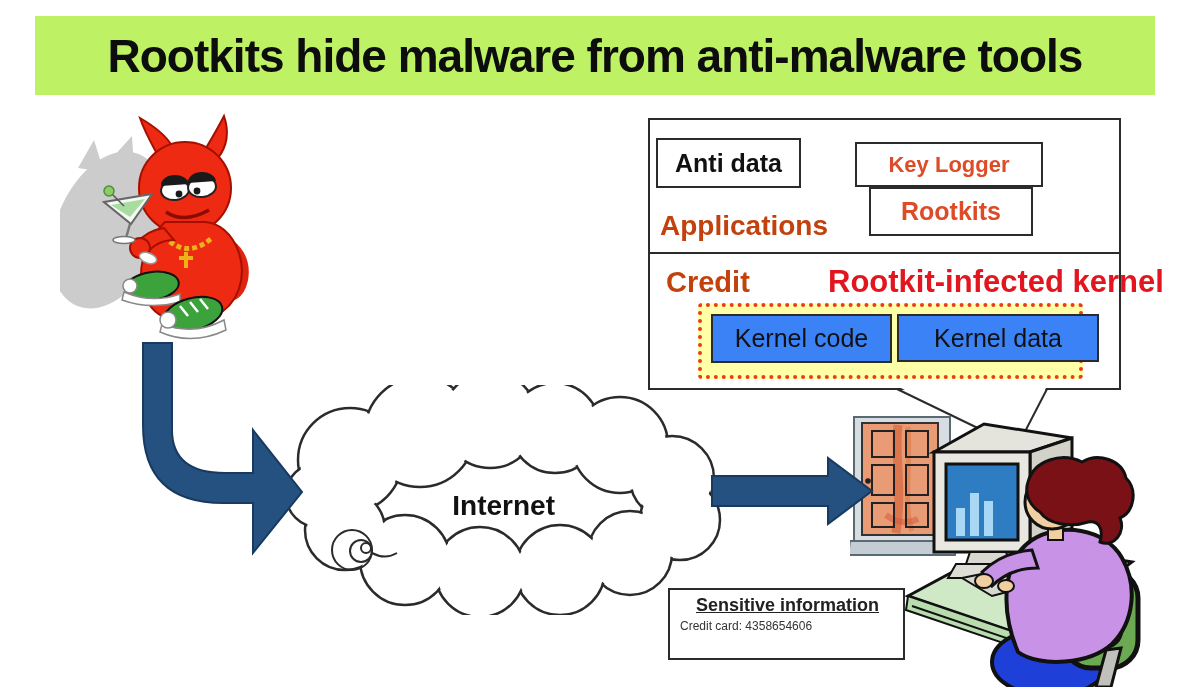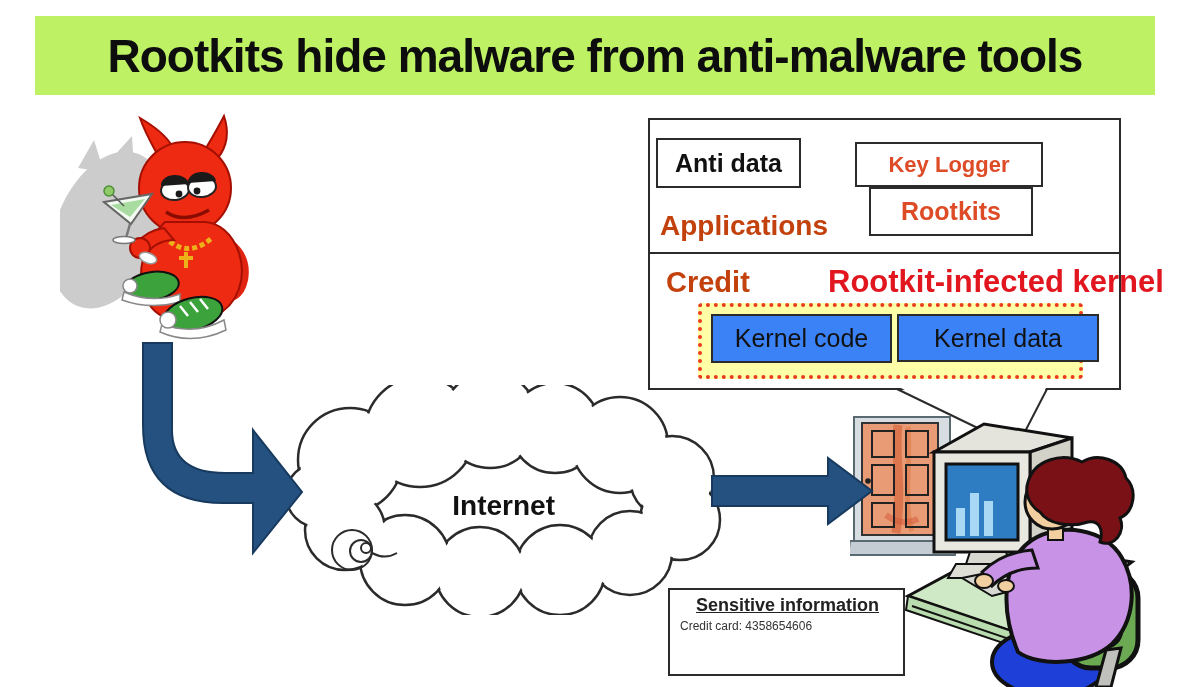--- a/index.html
+++ b/index.html
@@ -13,21 +13,21 @@
   .wbox{border:2px solid #2b2b2b;background:#fff;box-sizing:border-box;
         display:flex;align-items:center;justify-content:center;font-weight:bold;}
   .lbl{font-weight:bold;color:#c2410c;white-space:nowrap;}
   .orange{color:#DD4B27;}
   .red{color:#E1161E;}
   .dotted{left:698px;top:303px;width:385px;height:76px;background:#FFFFA8;
           border:4px dotted #EA3A20;border-radius:4px;box-sizing:border-box;}
   .ybox{background:#3b82f6;border:2px solid #2b2b2b;box-sizing:border-box;
         display:flex;align-items:center;justify-content:center;font-size:25px;color:#111;}
   .divider{left:648px;top:252px;width:473px;height:0;border-top:2px solid #2b2b2b;}
-  .sens{left:668px;top:588px;width:237px;height:88px;background:#fff;border:2px solid #2b2b2b;
+  .sens{left:668px;top:588px;width:237px;height:72px;background:#fff;border:2px solid #2b2b2b;
         box-sizing:border-box;padding:5px 8px 16px 10px;color:#222;}
   .sens .head{font-size:18px;font-weight:bold;text-decoration:underline;text-align:center;margin-bottom:3px;}
   .sens .line{font-size:12px;margin-top:3px;color:#333;}
   .internet{left:425px;top:474px;width:130px;text-align:right;font-size:28px;font-weight:bold;color:#111;margin-top:16px;}
   svg{display:block;}
 </style>
 </head>
 <body>
 
 <div class="slide">

